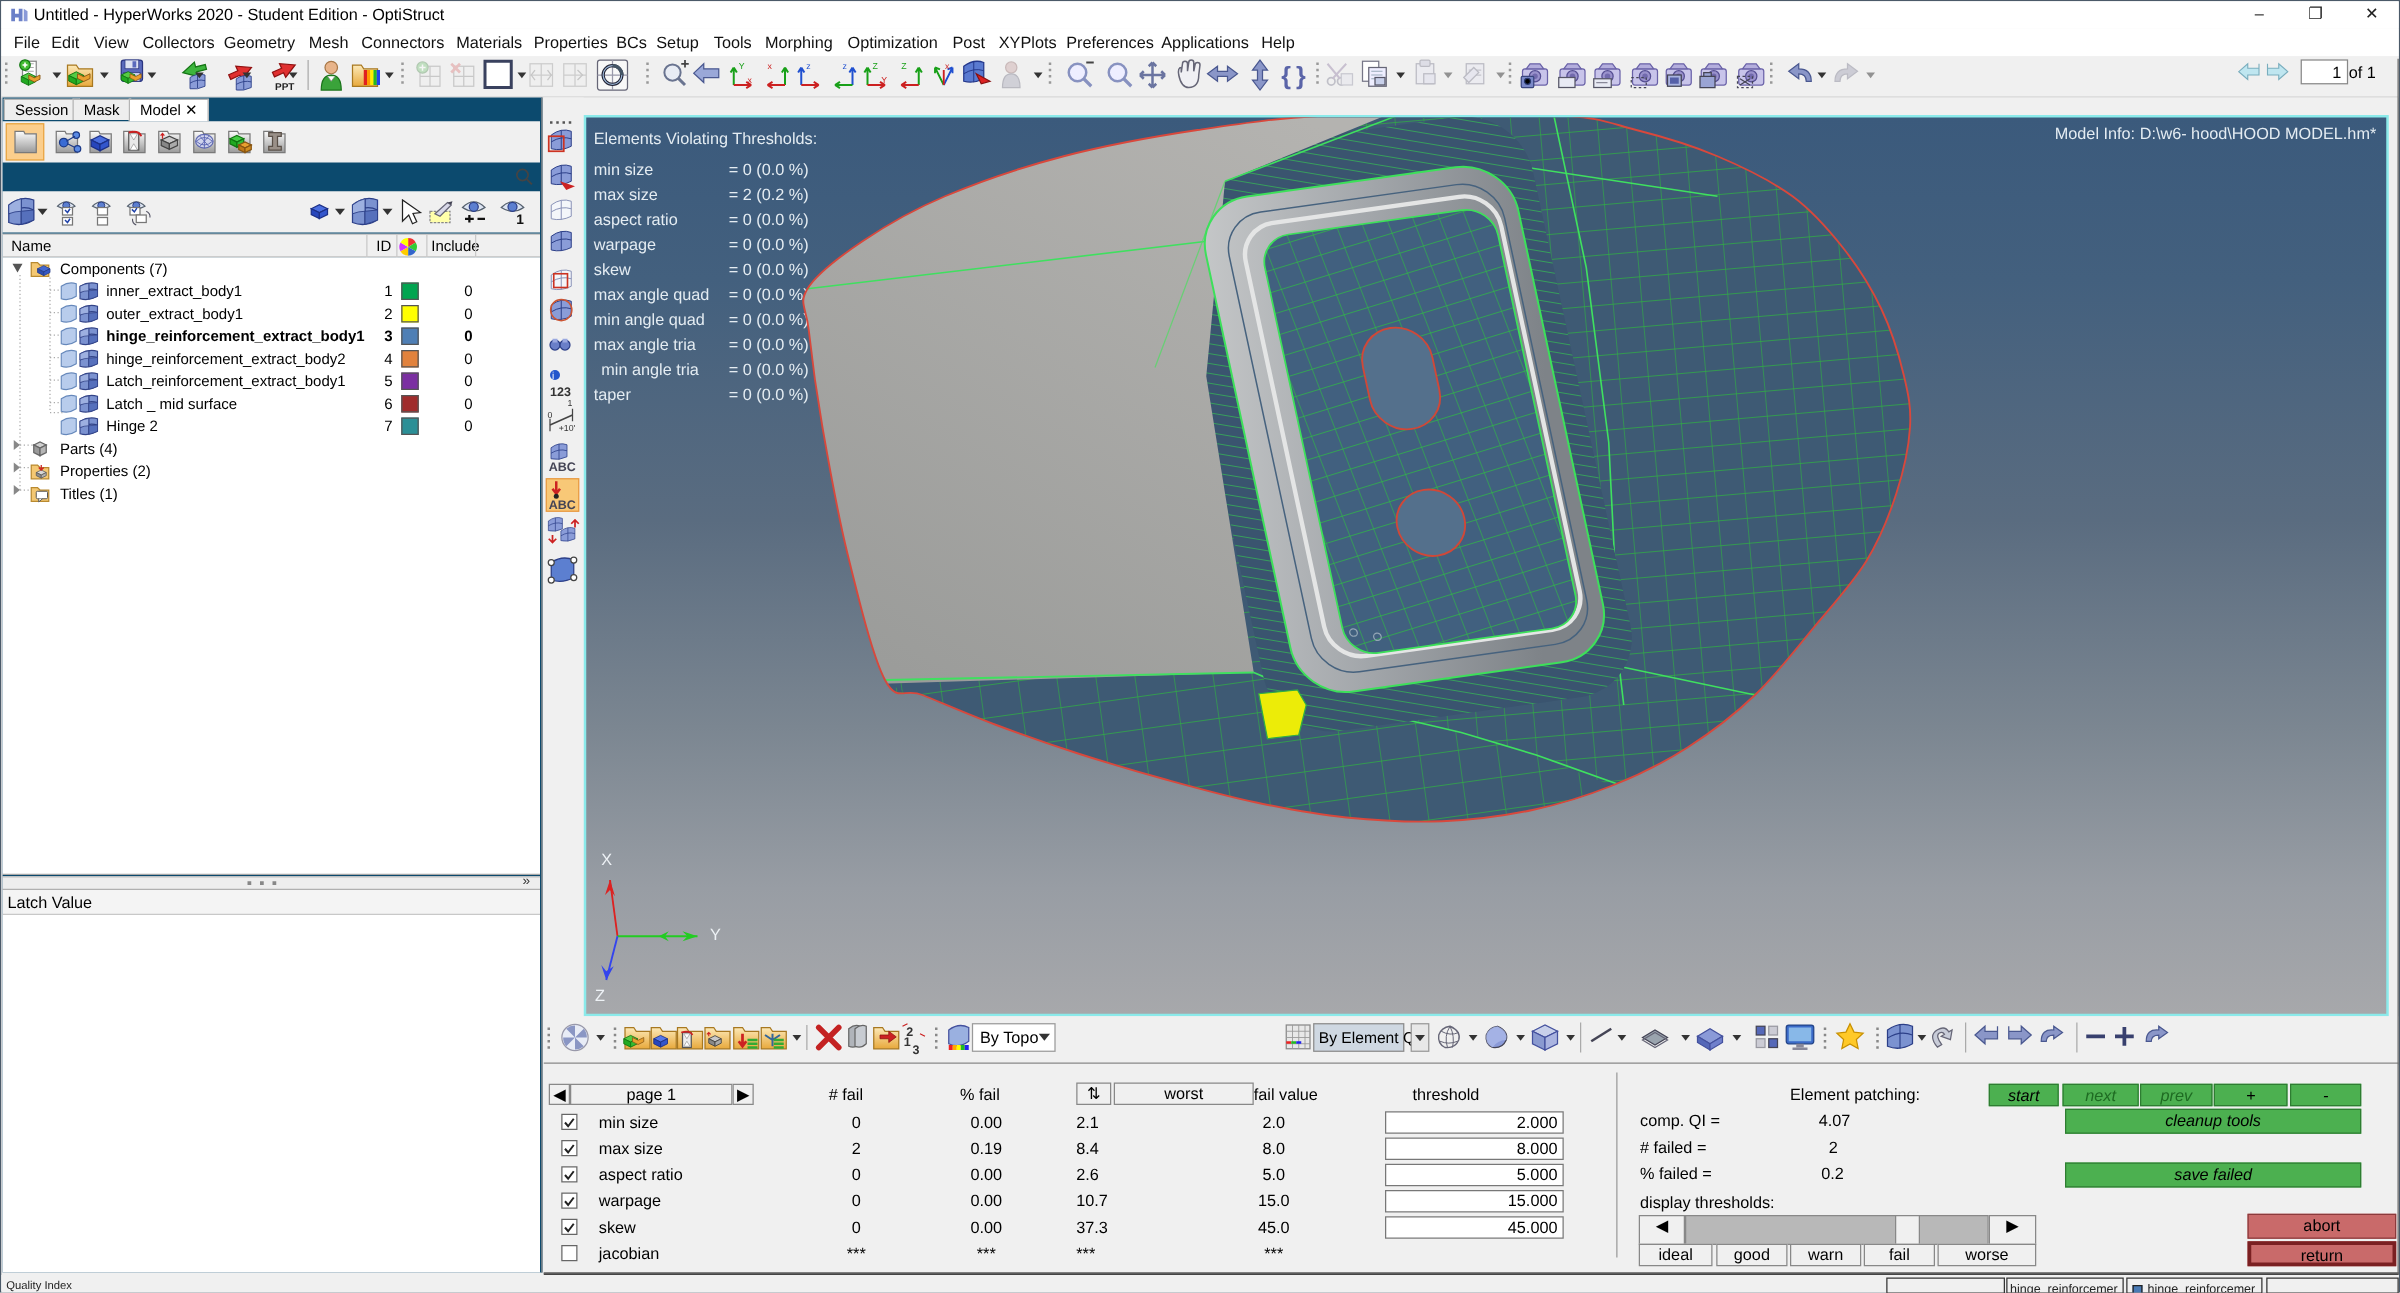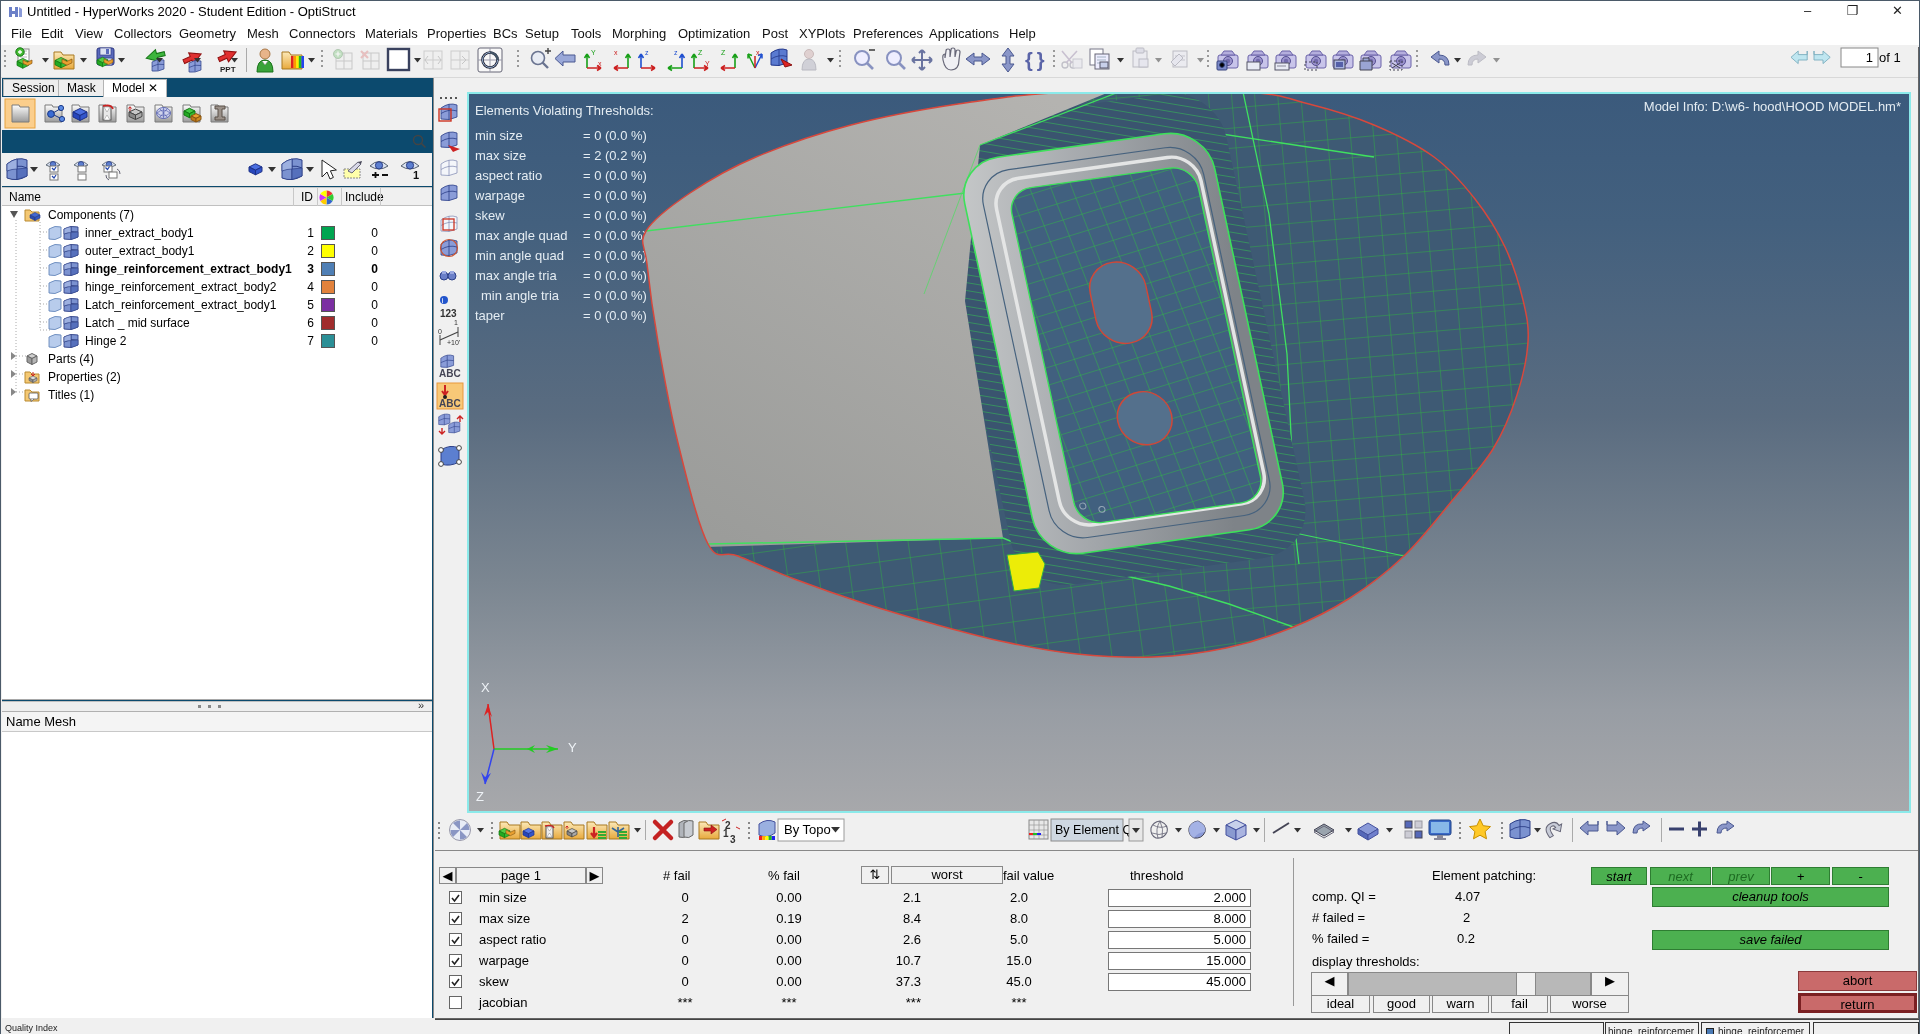--- a/index.html
+++ b/index.html
@@ -683,21 +683,21 @@
         <rect x="5" y="6" width="9" height="6" rx="1" fill="#fff" stroke="#555" stroke-width=".8"></rect>
         <path d="M7 12 l0 2.5 3 -2.5" fill="#fff" stroke="#555" stroke-width=".8"></path>
       </svg>
     </div>
     <div class="abs" id="splitter">
       <div class="abs" style="left:196px;top:3px;width:3px;height:3px;background:#888"></div>
       <div class="abs" style="left:206px;top:3px;width:3px;height:3px;background:#888"></div>
       <div class="abs" style="left:216px;top:3px;width:3px;height:3px;background:#888"></div>
       <span class="abs" style="left:416px;top:-3px;font-size:11px;color:#333">»</span>
     </div>
-    <div class="abs" id="nvhdr">Name Mesh</div>
+    <div class="abs" id="nvhdr">Latch Value</div>
     <div class="abs" id="nvarea"></div>
   </div>
 
   <div class="abs" id="vpstrip">
     <svg class="abs" style="left:0;top:0" width="32" height="735" viewBox="0 0 32 735">
       <defs>
         <g id="vgrid">
             <path d="M1 4 Q9 -2 17 1 L17 13 Q9 17 1 15 Z" fill="#8a9cd8" stroke="#2c3f88" stroke-width=".8"></path>
             <path d="M1 9.5 Q9 4.5 17 7 M9 .2 L9 15.8" stroke="#2c3f88" stroke-width=".8" fill="none"></path>
           </g>
@@ -1098,21 +1098,21 @@
         </svg></div>
     <div class="chk" style="left:14px;top:144px"></div>
     <span class="abs" style="left:44px;top:35px">min size</span>
     <span class="abs" style="left:44px;top:56px">max size</span>
     <span class="abs" style="left:44px;top:77px">aspect ratio</span>
     <span class="abs" style="left:44px;top:98px">warpage</span>
     <span class="abs" style="left:44px;top:119px">skew</span>
     <span class="abs" style="left:44px;top:140px">jacobian</span>
     <div class="abs" style="left:220px;top:35px;width:60px;text-align:center">0<br>2<br>0<br>0<br>0<br>***</div>
     <div class="abs" style="left:324px;top:35px;width:60px;text-align:center">0.00<br>0.19<br>0.00<br>0.00<br>0.00<br>***</div>
-    <div class="abs" style="left:426px;top:35px;width:60px;text-align:right">2.1<br>8.4<br>2.6<br>10.7<br>37.3<br>***</div>
+    <div class="abs" style="left:426px;top:35px;width:60px;text-align:left">2.1<br>8.4<br>2.6<br>10.7<br>37.3<br>***</div>
     <div class="abs" style="left:554px;top:35px;width:60px;text-align:center">2.0<br>8.0<br>5.0<br>15.0<br>45.0<br>***</div>
     <div class="tin" style="left:673px;top:37px;width:143px;height:18px">2.000</div>
     <div class="tin" style="left:673px;top:58px;width:143px;height:18px">8.000</div>
     <div class="tin" style="left:673px;top:79px;width:143px;height:18px">5.000</div>
     <div class="tin" style="left:673px;top:100px;width:143px;height:18px">15.000</div>
     <div class="tin" style="left:673px;top:121px;width:143px;height:18px">45.000</div>
 
     <div class="abs" style="left:858px;top:6px;width:1px;height:148px;background:#999"></div>
     <span class="abs" style="left:997px;top:13px">Element patching:</span>
     <span class="abs" style="left:877px;top:34px">comp. QI =</span>

